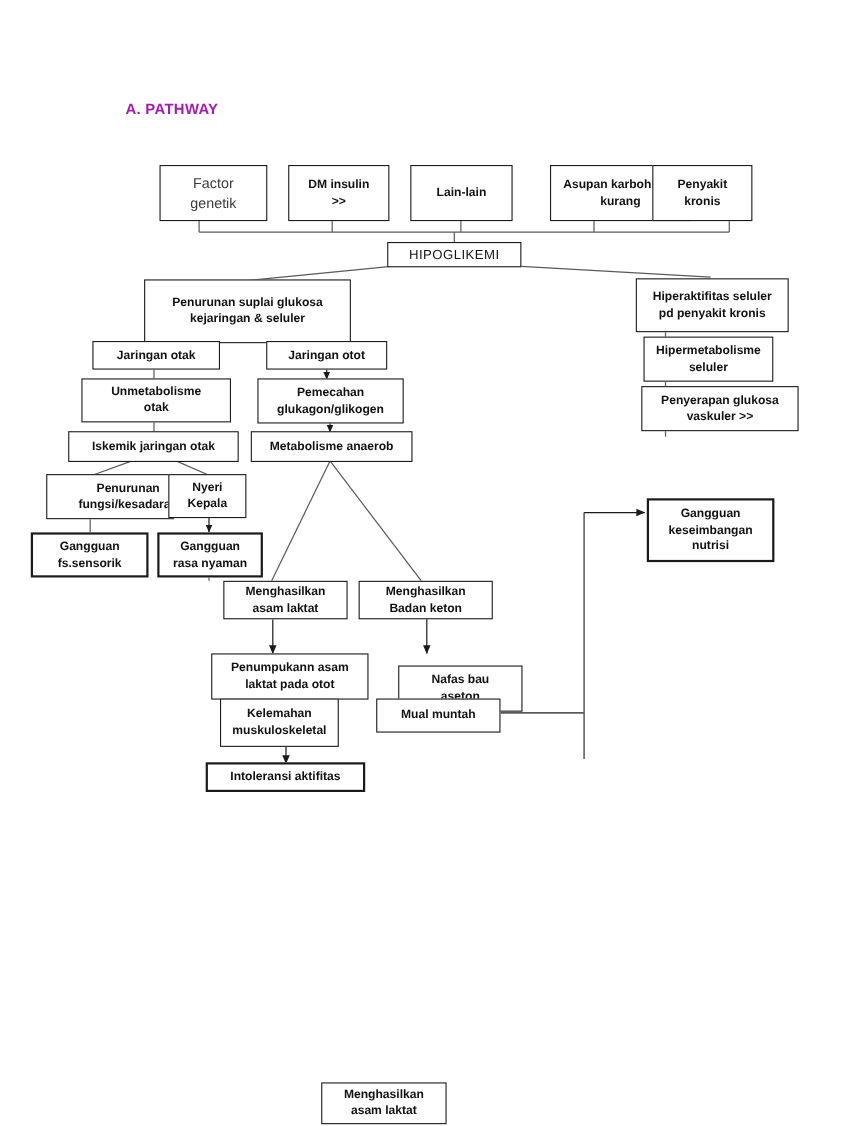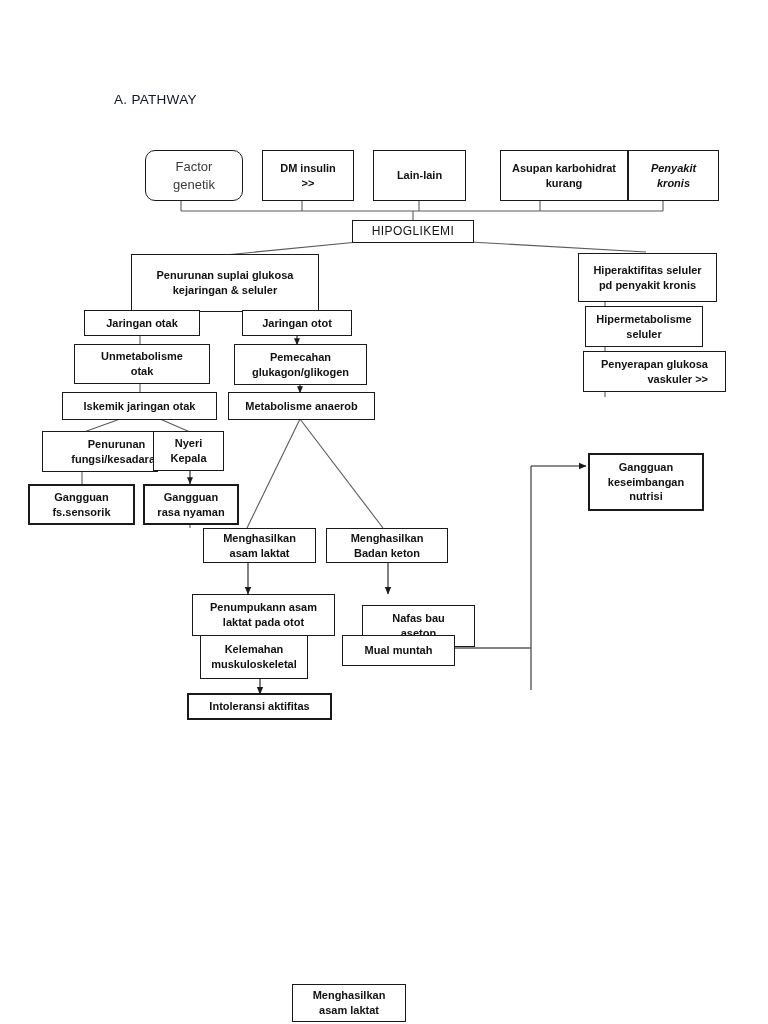--- a/index.html
+++ b/index.html
@@ -10,24 +10,25 @@
     font-family:"Liberation Sans", sans-serif;
     overflow:hidden;
     position:relative;
   }
   #canvas{position:absolute;left:0;top:0;width:768px;height:1024px;}
   #svg-layer{position:absolute;left:0;top:0;width:768px;height:1024px;pointer-events:none;}
 
   .heading{
     position:absolute;
     font-size:13.5px;
-    color:#0f172a;
+    color:#a21caf;
     letter-spacing:.3px;
     white-space:nowrap;
     font-family:"Liberation Sans", sans-serif;
+    font-weight:bold;
   }
 
   .node{
     position:absolute;
     box-sizing:border-box;
     background:#ffffff;
     border:1.3px solid #1a1a1a;
     display:flex;
     align-items:center;
     justify-content:center;
@@ -107,28 +108,28 @@
       <path d="M531,466 L586,466" stroke="#1a1a1a" marker-end="url(#ah)"></path>
 
       <path d="M605,302 L605,307"></path>
       <path d="M605,347 L605,352"></path>
       <path d="M605,392 L605,397"></path>
     </g>
   </svg>
 
   <div class="heading" style="left:114px;top:92px;">A.  PATHWAY</div>
 
-  <div class="node light" style="left:145px;top:150px;width:98px;height:51px;font-size:13px;white-space:pre-line;border-radius:10px;">Factor
+  <div class="node light" style="left:145px;top:150px;width:98px;height:51px;font-size:13px;white-space:pre-line;">Factor
 genetik</div>
   <div class="node" style="left:262px;top:150px;width:92px;height:51px;white-space:pre-line;">DM insulin
 &gt;&gt;</div>
   <div class="node" style="left:373px;top:150px;width:93px;height:51px;white-space:pre-line;">Lain-lain</div>
   <div class="node" style="left:479px;top:150px;width:128px;height:51px;white-space:pre-line;margin-left:21px;">Asupan karbohidrat
 kurang</div>
-  <div class="node" style="left:628px;top:150px;width:91px;height:51px;white-space:pre-line;font-style:italic;">Penyakit
+  <div class="node" style="left:593px;top:150px;width:91px;height:51px;white-space:pre-line;">Penyakit
 kronis</div>
 
   <div class="node plain" style="left:352px;top:220px;width:122px;height:23px;font-weight:normal;font-size:12px;letter-spacing:.4px;">HIPOGLIKEMI</div>
 
   <div class="node" style="left:131px;top:254px;width:188px;height:58px;white-space:pre-line;">Penurunan suplai glukosa
 kejaringan &amp; seluler</div>
 
   <div class="node" style="left:84px;top:310px;width:116px;height:26px;">Jaringan otak</div>
   <div class="node" style="left:242px;top:310px;width:110px;height:26px;">Jaringan otot</div>
 
@@ -147,21 +148,21 @@
 
   <div class="node thick" style="left:28px;top:484px;width:107px;height:41px;white-space:pre-line;">Gangguan
 fs.sensorik</div>
   <div class="node thick" style="left:143px;top:484px;width:96px;height:41px;white-space:pre-line;">Gangguan
 rasa nyaman</div>
 
   <div class="node" style="left:578px;top:253px;width:139px;height:49px;white-space:pre-line;">Hiperaktifitas seluler
 pd penyakit kronis</div>
   <div class="node" style="left:585px;top:306px;width:118px;height:41px;white-space:pre-line;">Hipermetabolisme
 seluler</div>
-  <div class="node" style="left:583px;top:351px;width:143px;height:41px;white-space:pre-line;text-align:right;">Penyerapan glukosa
+  <div class="node" style="left:583px;top:351px;width:143px;height:41px;white-space:pre-line;">Penyerapan glukosa
 vaskuler &gt;&gt;</div>
 
   <div class="node thick" style="left:588px;top:453px;width:116px;height:58px;white-space:pre-line;">Gangguan
 keseimbangan
 nutrisi</div>
 
   <div class="node" style="left:203px;top:528px;width:113px;height:35px;white-space:pre-line;">Menghasilkan
 asam laktat</div>
   <div class="node" style="left:326px;top:528px;width:122px;height:35px;white-space:pre-line;">Menghasilkan
 Badan keton</div>

